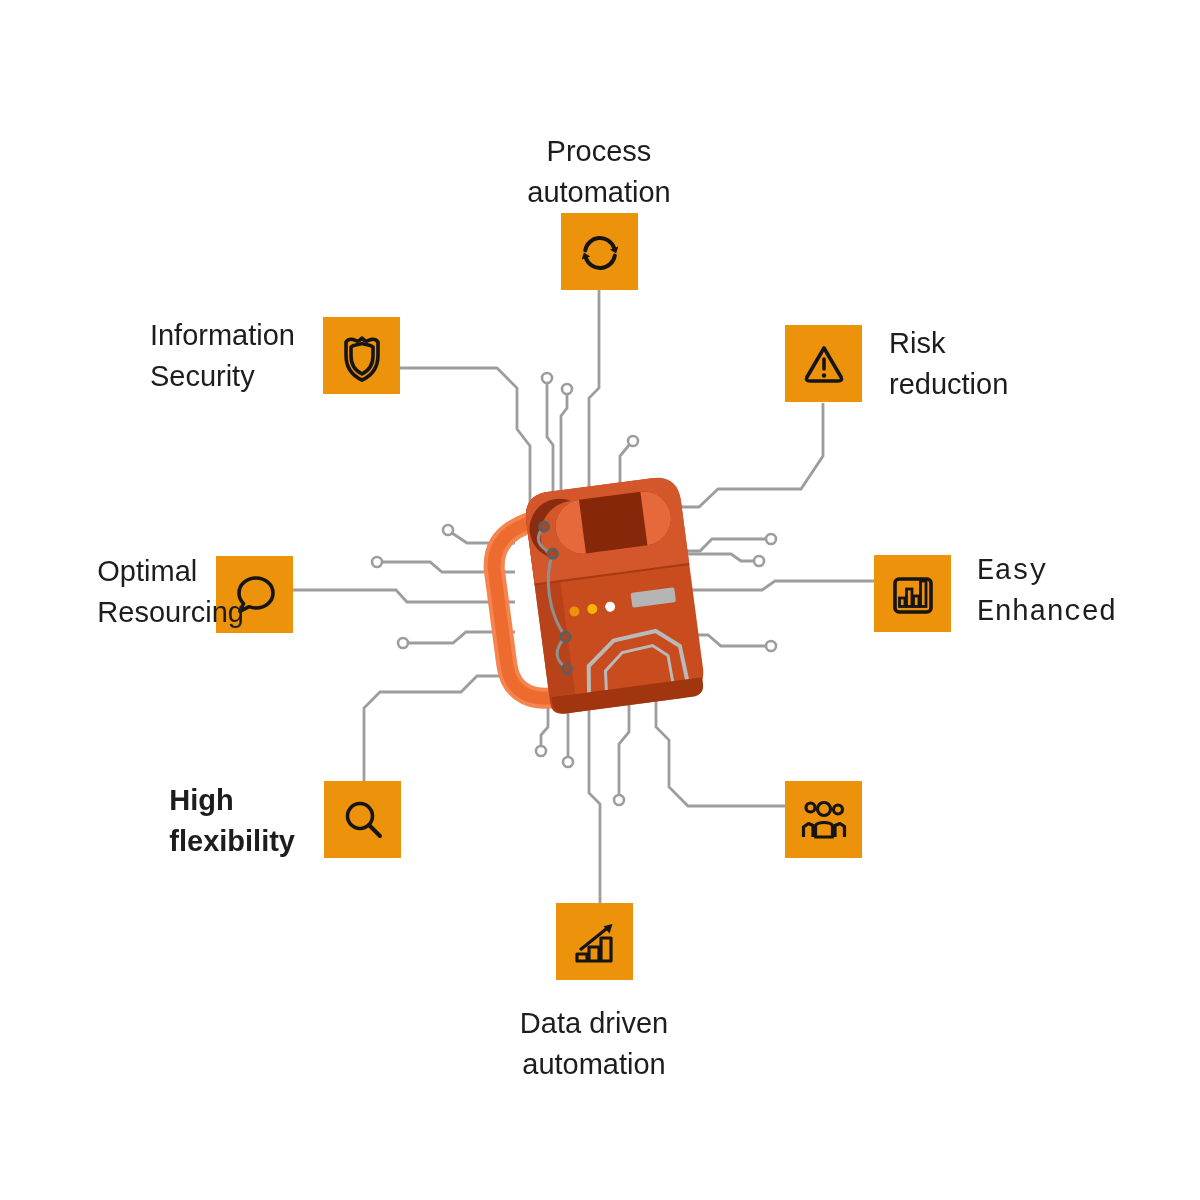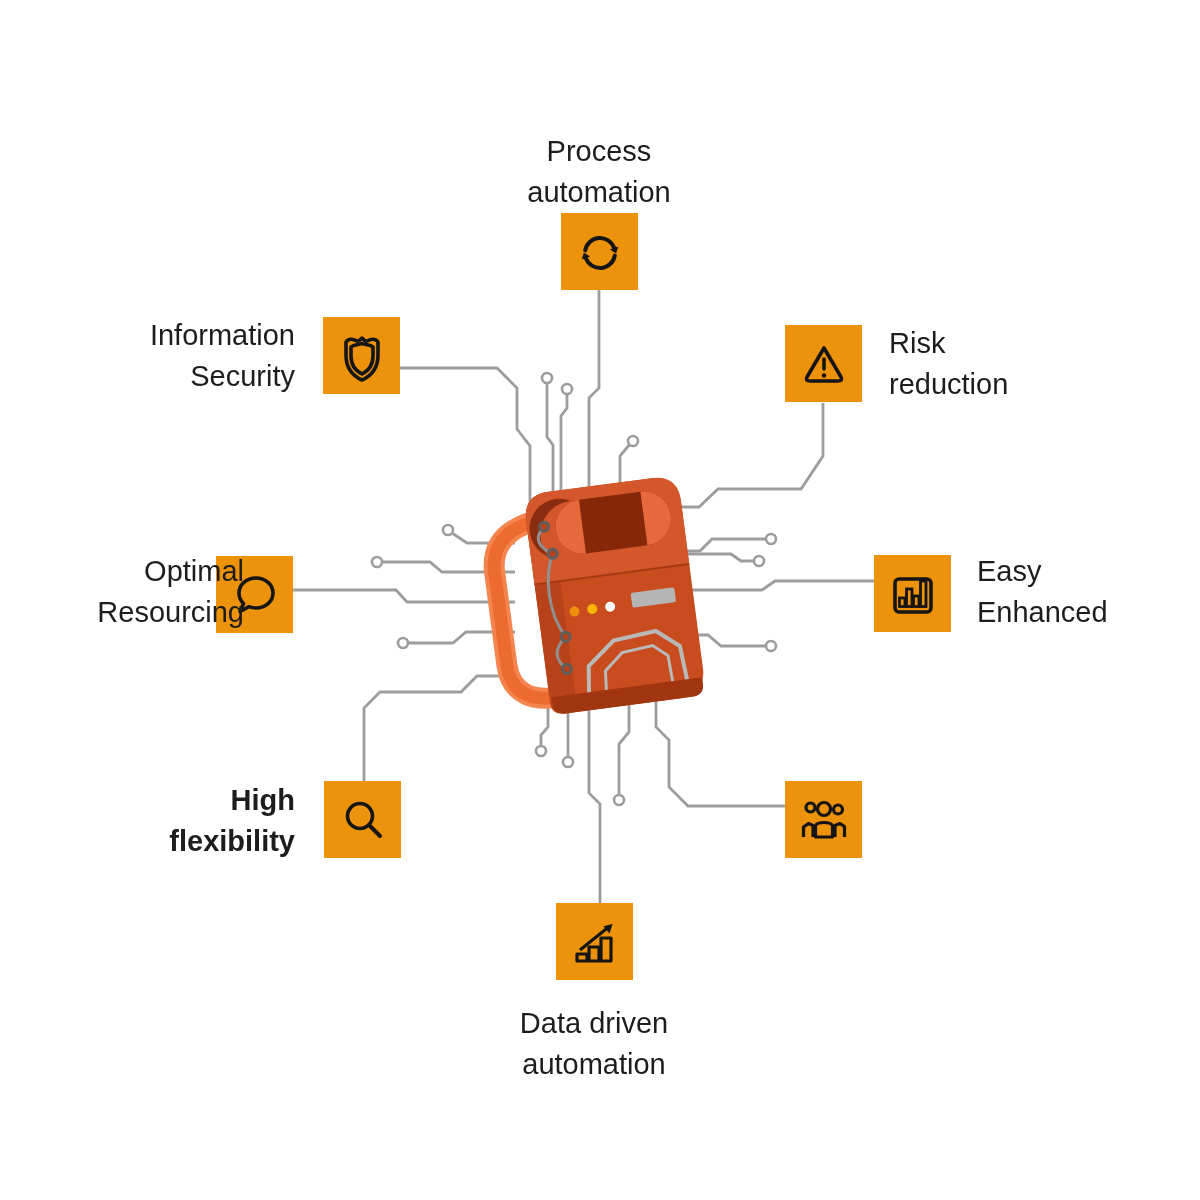--- a/index.html
+++ b/index.html
@@ -11,37 +11,37 @@
   .sq{
     position:absolute;width:77px;height:77px;background:#ED920B;
     display:flex;align-items:center;justify-content:center;
   }
   .sq svg{display:block;}
   .lbl{
     position:absolute;font-size:29px;line-height:41px;color:#1d1d1d;
     white-space:nowrap;letter-spacing:0px;
   }
   .ta-c{text-align:center;}
-  .ta-r{text-align:right;}
+  .ta-r{text-align:left;}
   .lbl span{display:block;}
   
   .sq-process  {left:561px;top:213px;}
   .sq-infosec  {left:323px;top:317px;}
   .sq-risk     {left:785px;top:325px;}
   .sq-optimal  {left:216px;top:556px;}
   .sq-easy     {left:874px;top:555px;}
   .sq-highflex {left:324px;top:781px;}
   .sq-enhanced {left:785px;top:781px;}
   .sq-data     {left:556px;top:903px;}
   
   .lbl-process {left:449px;top:111px;width:300px;margin-top:20px;}
   .lbl-infosec {right:905px;top:315px;}
   .lbl-risk    {left:889px;top:323px;}
   .lbl-optimal {right:956px;top:551px;}
-  .lbl-easy    {left:977px;top:551px;}
+  .lbl-easy    {left:977px;top:551px;font-family:Liberation Mono, monospace;}
   .lbl-highflex{right:905px;top:780px;font-weight:bold;}
   .lbl-enhanced{left:890px;top:778px;}
   .lbl-data    {left:444px;top:1003px;width:300px;text-align:center;}
 </style>
 </head>
 <body>
 
 <div class="canvas">
 
   <svg class="layer" width="1200" height="1200" viewBox="0 0 1200 1200">

